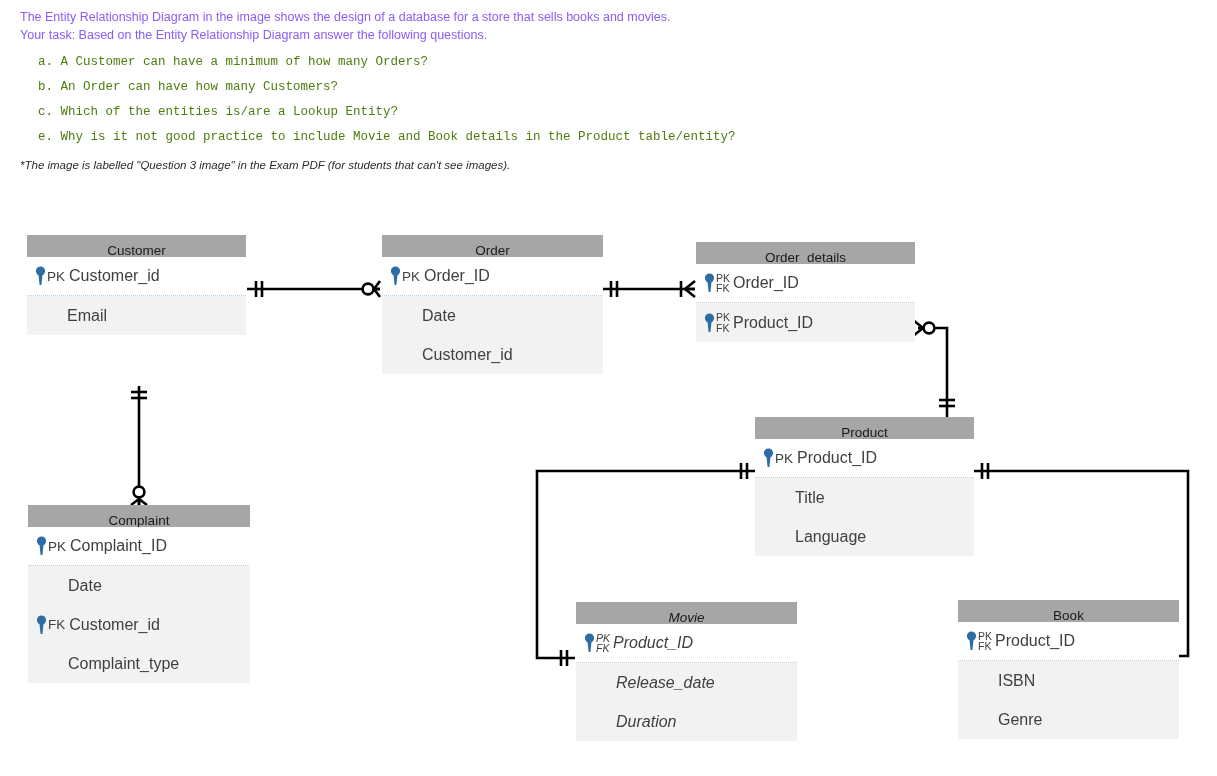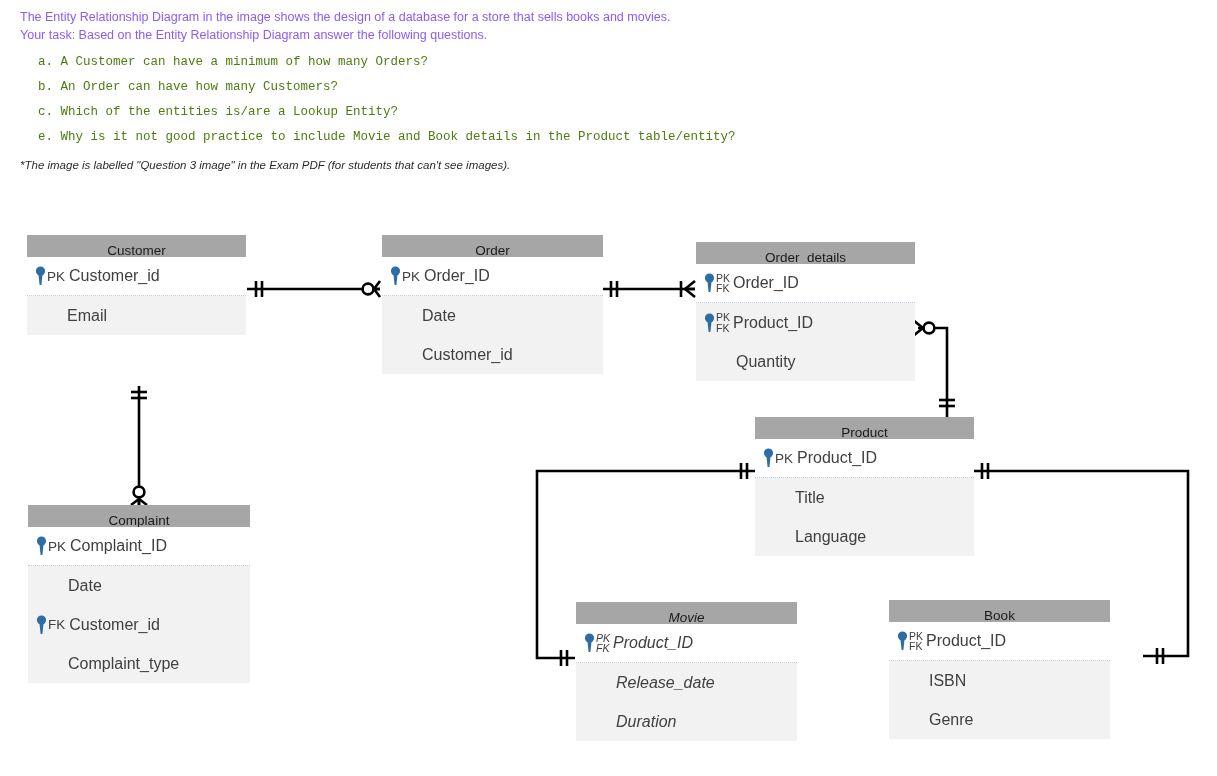--- a/index.html
+++ b/index.html
@@ -236,23 +236,20 @@
               <circle cx="5.5" cy="5" r="4.6" fill="#2e6da4"></circle>
               <path d="M3.4 8 H7.6 L6.4 19 H4.6 Z" fill="#2e6da4"></path>
             </svg>
         </span>
         <span class="kk">
           <span>PK</span>
             <span>FK</span>
         </span>
         <span class="fieldname">Product_ID</span>
       </div>
-      <div class="ent-row">
-        <span class="fieldname indent">Quantity</span>
-      </div>
     </div>
   </div>
 
   <div class="entity" style="left:28px; top:505px; width:222px;">
     <div class="ent-header">Complaint</div>
     <div class="ent-body">
       <div class="ent-row pk-zone sep">
         <span class="keyicon">
           <svg width="11" height="20" viewBox="0 0 11 20">
               <circle cx="5.5" cy="5" r="4.6" fill="#2e6da4"></circle>
@@ -321,21 +318,21 @@
       </div>
       <div class="ent-row">
         <span class="fieldname indent">Release_date</span>
       </div>
       <div class="ent-row">
         <span class="fieldname indent">Duration</span>
       </div>
     </div>
   </div>
 
-  <div class="entity" style="left:889px; top:600px; width:221px;">
+  <div class="entity" style="left:958px; top:600px; width:221px;">
     <div class="ent-header">Book</div>
     <div class="ent-body">
       <div class="ent-row pk-zone sep">
         <span class="keyicon">
           <svg width="11" height="20" viewBox="0 0 11 20">
               <circle cx="5.5" cy="5" r="4.6" fill="#2e6da4"></circle>
               <path d="M3.4 8 H7.6 L6.4 19 H4.6 Z" fill="#2e6da4"></path>
             </svg>
         </span>
         <span class="kk">

